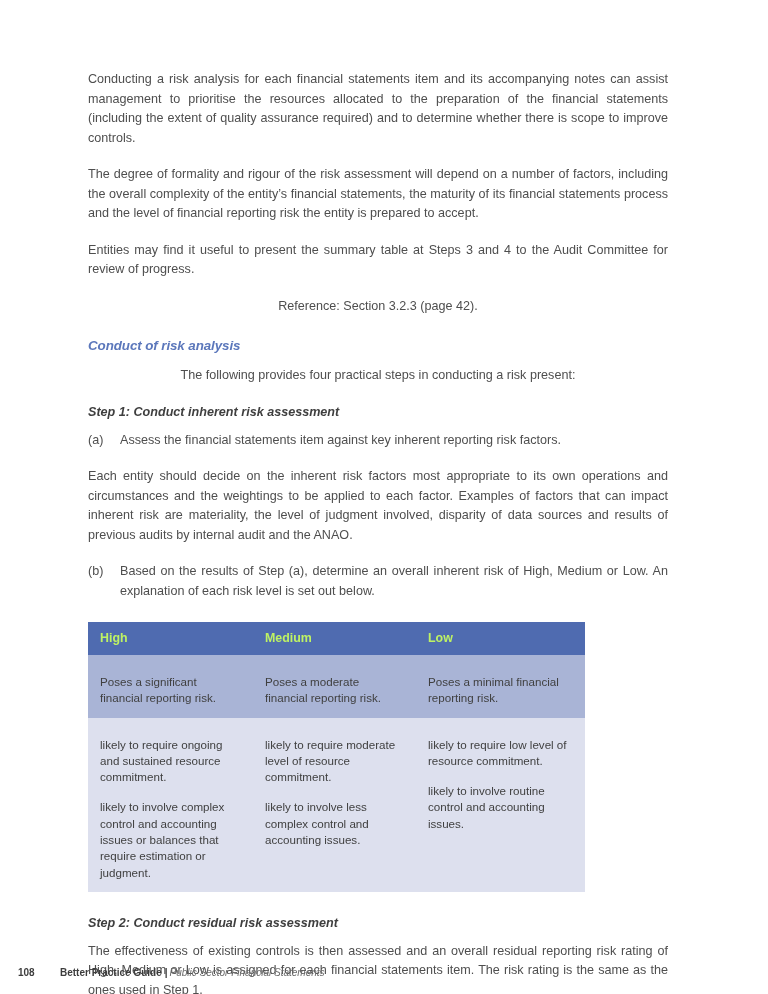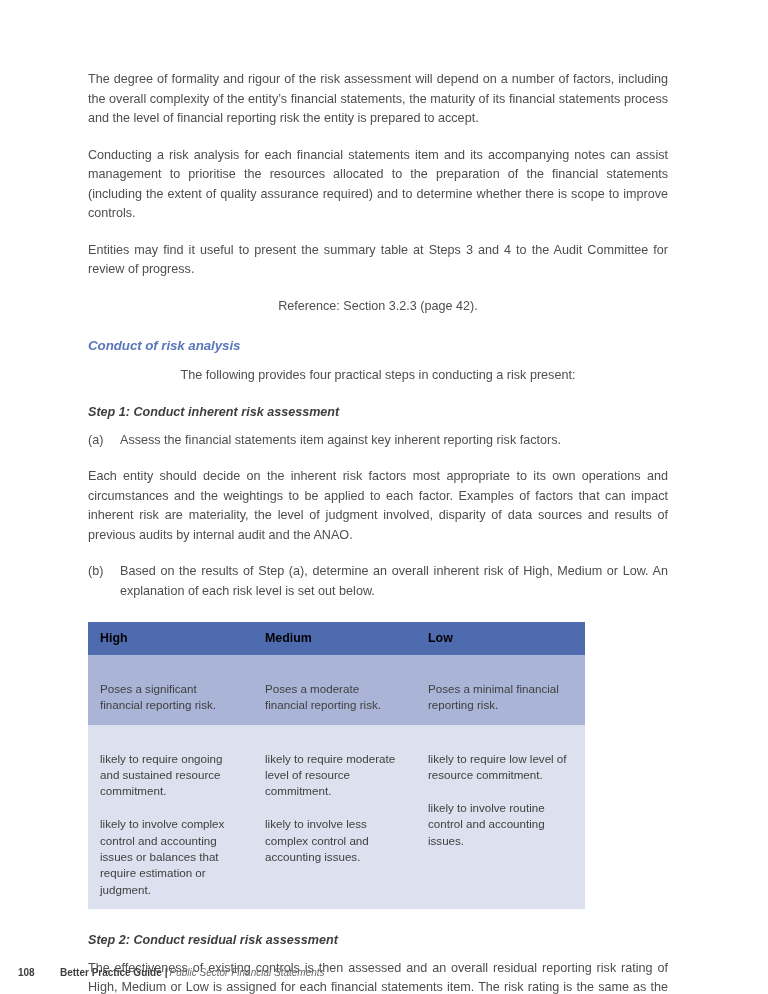--- a/index.html
+++ b/index.html
@@ -90,21 +90,21 @@
     width: 497px;
     margin: 21px 0 24px 0;
     table-layout: fixed;
   }
   table.risk-table col.c1 { width: 165px; }
   table.risk-table col.c2 { width: 163px; }
   table.risk-table col.c3 { width: 169px; }
 
   table.risk-table th {
     background: #4f6bb0;
-    color: #000000;
+    color: #bef264;
     font-size: 12.4px;
     font-weight: bold;
     text-align: left;
     padding: 9px 12px 10px 12px;
     vertical-align: top;
     border: none;
   }
   table.risk-table td {
     font-size: 11.6px;
     line-height: 16.3px;
@@ -113,21 +113,21 @@
     vertical-align: top;
     border: none;
   }
   table.risk-table tr.row-shaded td {
     background: #a9b4d6;
   }
   table.risk-table tr.row-light td {
     background: #dde0ee;
   }
   table.risk-table td p {
-    margin: 17px 0 14px 0;
+    margin: 10px 0 14px 0;
   }
   table.risk-table td p:last-child {
     margin-bottom: 0;
   }
 
   .footer {
     position: absolute;
     left: 18px;
     bottom: 16px;
     font-size: 10px;
@@ -155,22 +155,22 @@
   }
 </style>
 </head>
 <body>
 
 <div class="page">
 
   <div class="content">
 
 
+    <p class="body-text">Conducting a risk analysis for each financial statements item and its accompanying notes can assist management to prioritise the resources allocated to the preparation of the financial statements (including the extent of quality assurance required) and to determine whether there is scope to improve controls.</p>
     <p class="body-text">The degree of formality and rigour of the risk assessment will depend on a number of factors, including the overall complexity of the entity’s financial statements, the maturity of its financial statements process and the level of financial reporting risk the entity is prepared to accept.</p>
-    <p class="body-text">Conducting a risk analysis for each financial statements item and its accompanying notes can assist management to prioritise the resources allocated to the preparation of the financial statements (including the extent of quality assurance required) and to determine whether there is scope to improve controls.</p>
     <p class="body-text">Entities may find it useful to present the summary table at Steps 3 and 4 to the Audit Committee for review of progress.</p>
     <p class="body-text last-short">Reference: Section 3.2.3 (page 42).</p>
 
     <h2 class="blue-heading">Conduct of risk analysis</h2>
 
     <p class="body-text last-short">The following provides four practical steps in conducting a risk present:</p>
 
     <h3 class="step-heading">Step 1: Conduct inherent risk assessment</h3>
 
     <div class="list-item no-justify">

